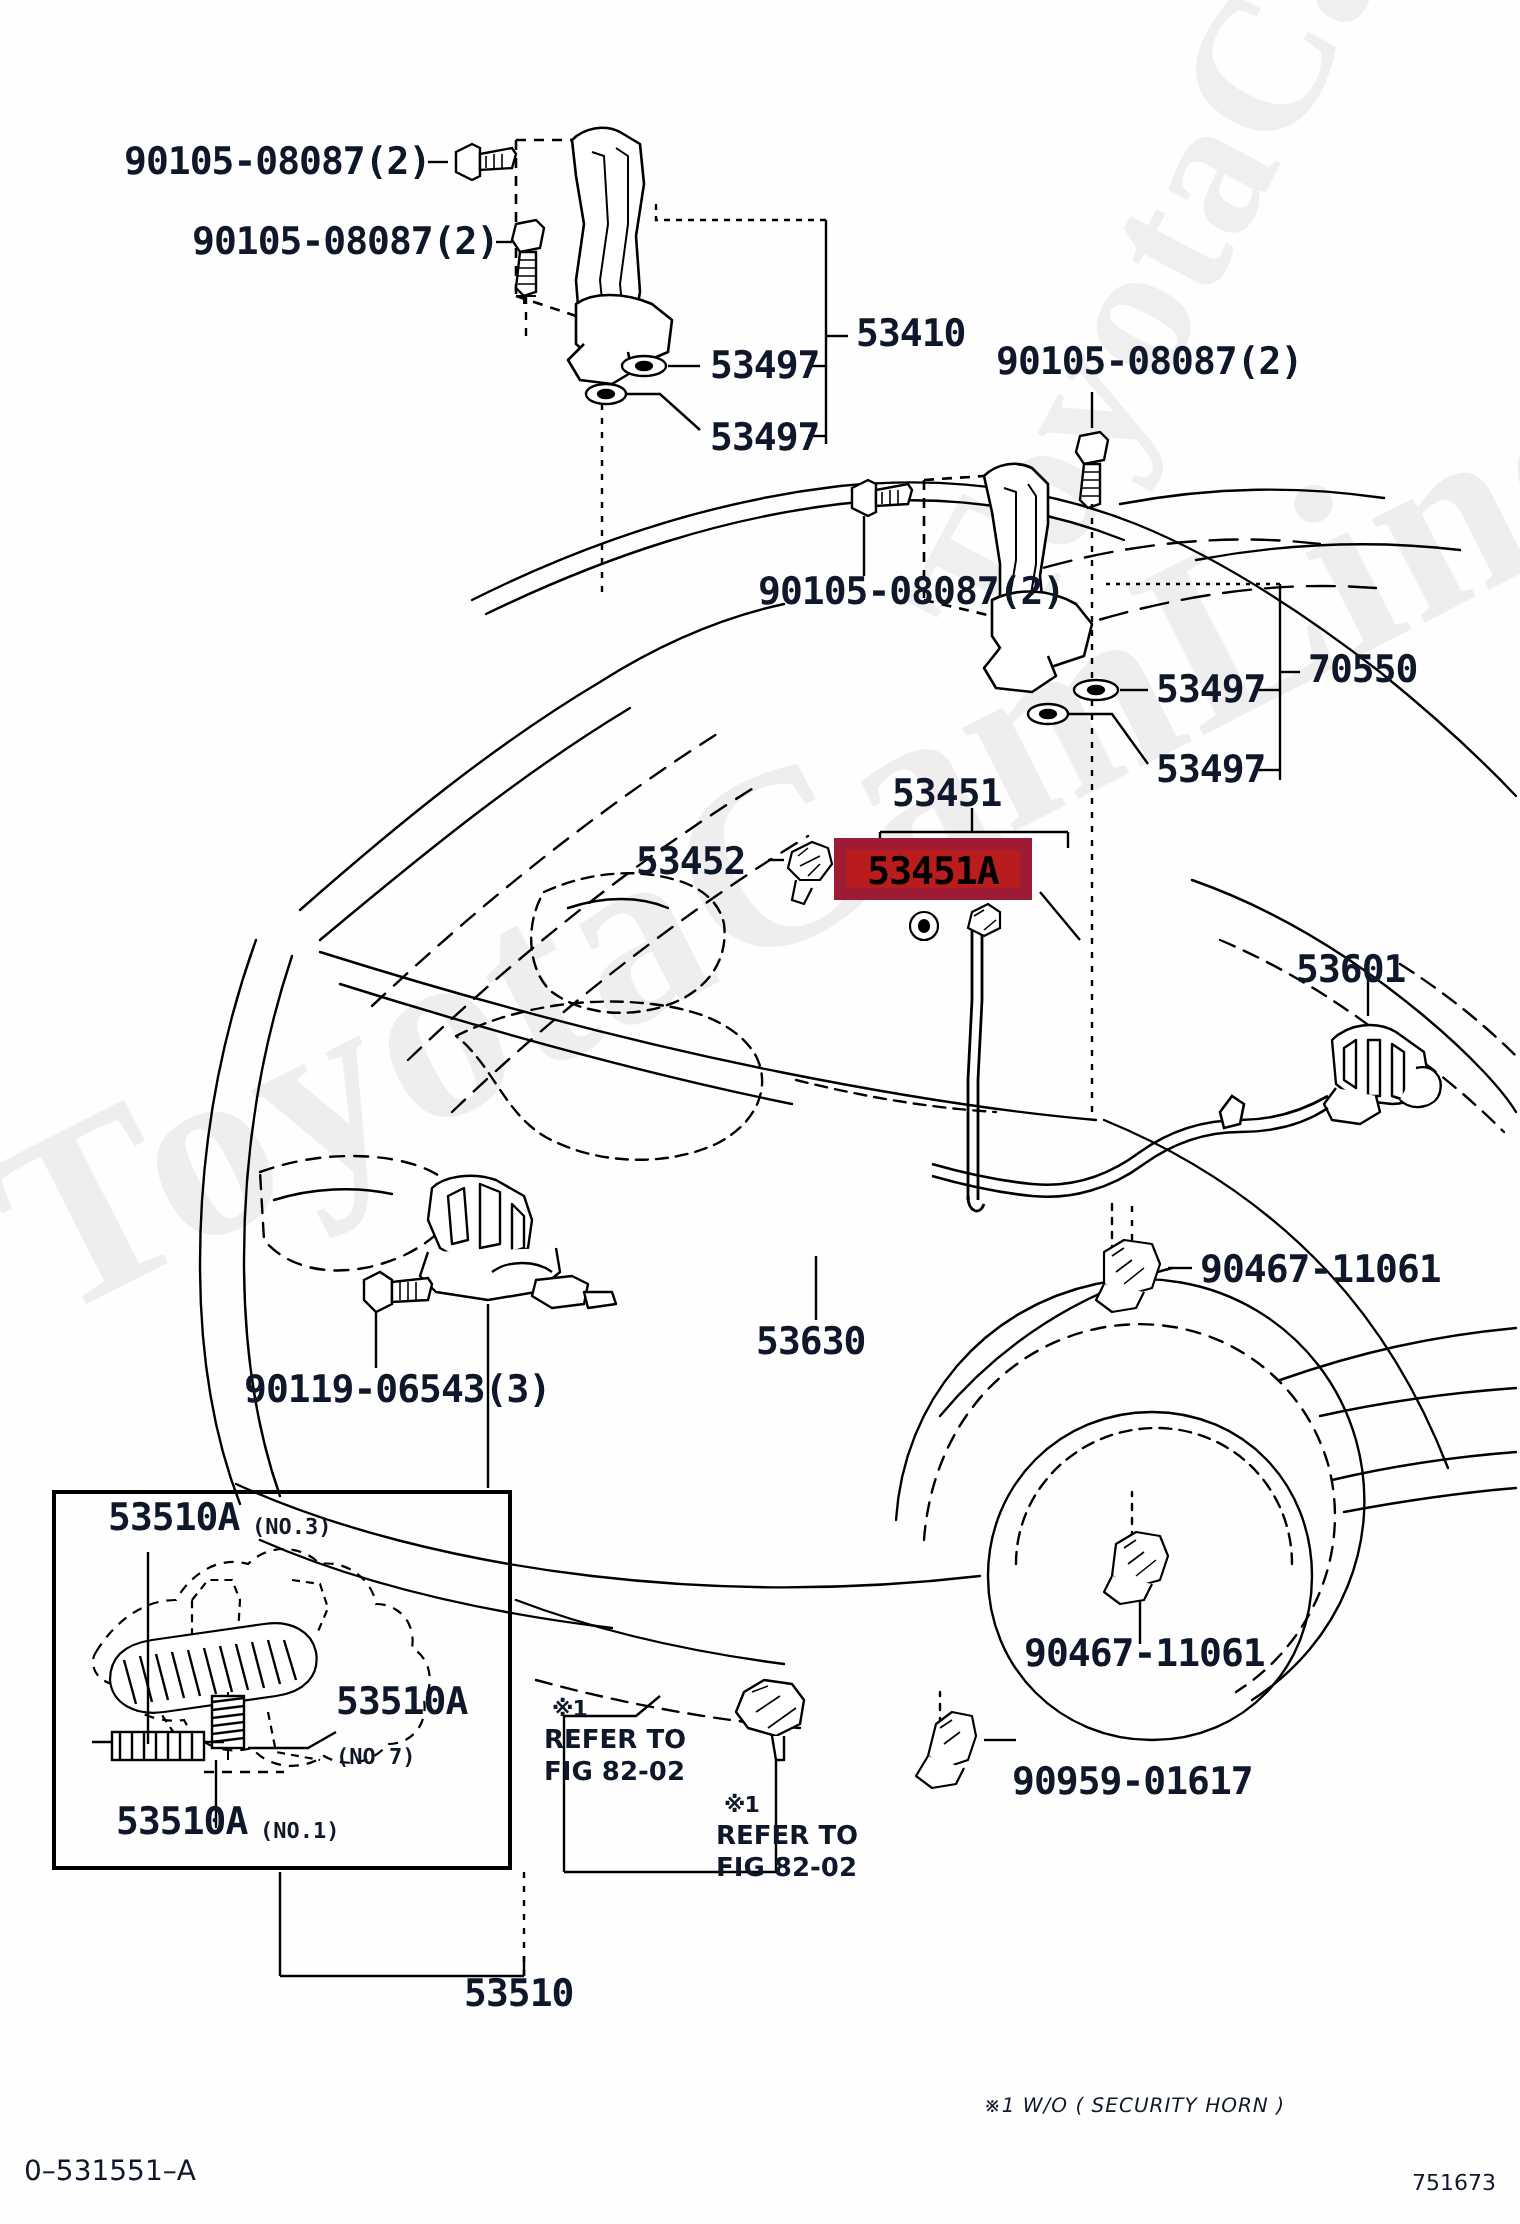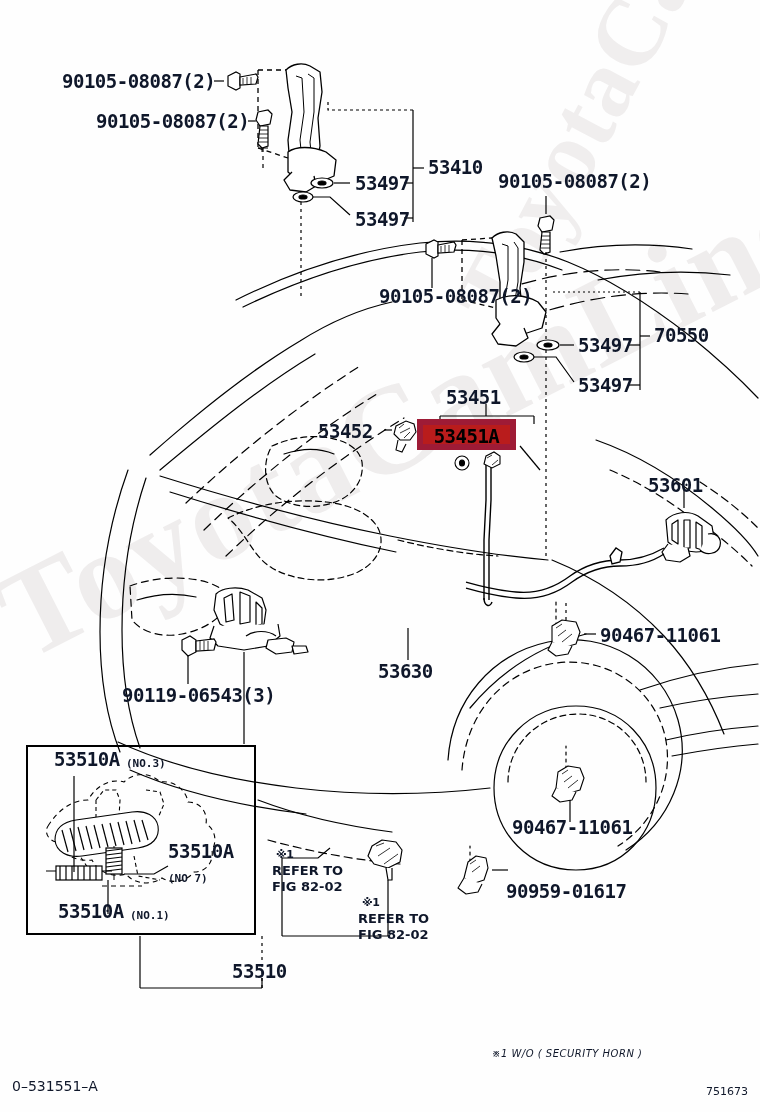--- a/index.html
+++ b/index.html
@@ -432,21 +432,21 @@
   <div id="hl-53451a">
     <span>53451A</span>
   </div>
 
   <div class="lbl big" style="left:648px;top:474px;text-align:center;">53601</div>
   <div class="lbl big" style="left:600px;top:624px;">90467-11061</div>
   <div class="lbl big" style="left:512px;top:816px;">90467-11061</div>
   <div class="lbl big" style="left:122px;top:684px;">90119-06543(3)</div>
   <div class="lbl big" style="left:378px;top:660px;">53630</div>
   <div class="lbl big" style="left:506px;top:880px;">90959-01617</div>
-  <div class="lbl big" style="left:232px;top:960px;text-align:right;">53510</div>
+  <div class="lbl big" style="left:232px;top:986px;text-align:right;">53510</div>
 
   <div id="inset-box"></div>
   <div class="lbl big" style="left:54px;top:748px;">53510A</div>
   <div class="lbl small" style="left:126px;top:757px;">(NO.3)</div>
   <div class="lbl big" style="left:168px;top:840px;">53510A</div>
   <div class="lbl small" style="left:168px;top:872px;">(NO 7)</div>
   <div class="lbl big" style="left:58px;top:900px;">53510A</div>
   <div class="lbl small" style="left:130px;top:909px;">(NO.1)</div>
 
   <div class="lbl star" style="left:276px;top:848px;">※1</div>

